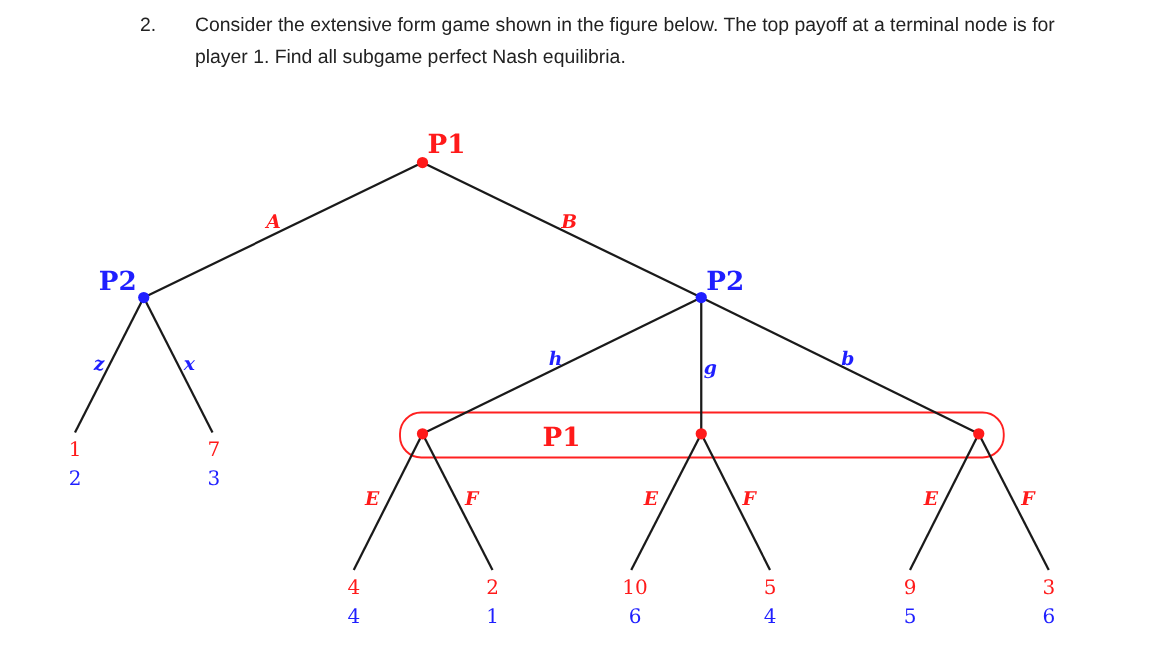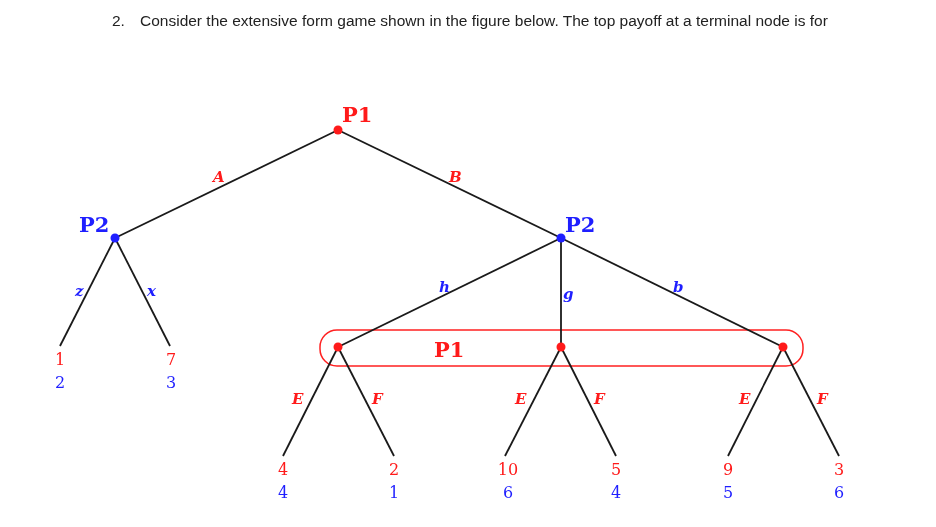--- a/index.html
+++ b/index.html
@@ -3,33 +3,34 @@
 <meta charset="utf-8">
 <style>
   html, body { margin: 0; padding: 0; background: #ffffff; }
   body { width: 936px; height: 527px; position: relative; overflow: hidden; }
   .question {
     position: absolute; left: 112px; top: 8px; width: 800px;
     font-family: "Liberation Sans", sans-serif; font-size: 15.5px;
     line-height: 25px; color: #222222;
   }
   .question .num { position: absolute; left: 0; top: 0; }
-  .question .text { margin-left: 28px; }
+  .question .text { margin-left: 44px; }
   svg { position: absolute; left: 0; top: 0; }
   .edge { stroke: #1a1a1a; stroke-width: 1.8; fill: none; }
   .node-label { font-family: "DejaVu Serif", serif; font-weight: bold; font-size: 21px; }
   .act { font-family: "DejaVu Serif", serif; font-style: italic; font-weight: bold; font-size: 15px; }
   .pay { font-family: "DejaVu Serif", serif; font-size: 16px; }
 </style>
 </head>
 <body>
 
 <div class="question">
   <span class="num">2.</span>
   <div class="text">Consider the extensive form game shown in the figure below. The top payoff at a terminal node is for</div>
+  <div class="text">player 1. Find all subgame perfect Nash equilibria.</div>
 </div>
 
 <svg width="936" height="527" viewBox="0 0 936 527">
 
   <rect x="320" y="330" width="483" height="36" rx="17" ry="17" fill="none" stroke="#ff2020" stroke-width="1.5"></rect>
 
   <line class="edge" x1="338" y1="130" x2="115" y2="238"></line>
   <line class="edge" x1="338" y1="130" x2="561" y2="238"></line>
   <line class="edge" x1="115" y1="238" x2="60" y2="346"></line>
   <line class="edge" x1="115" y1="238" x2="170" y2="346"></line>

